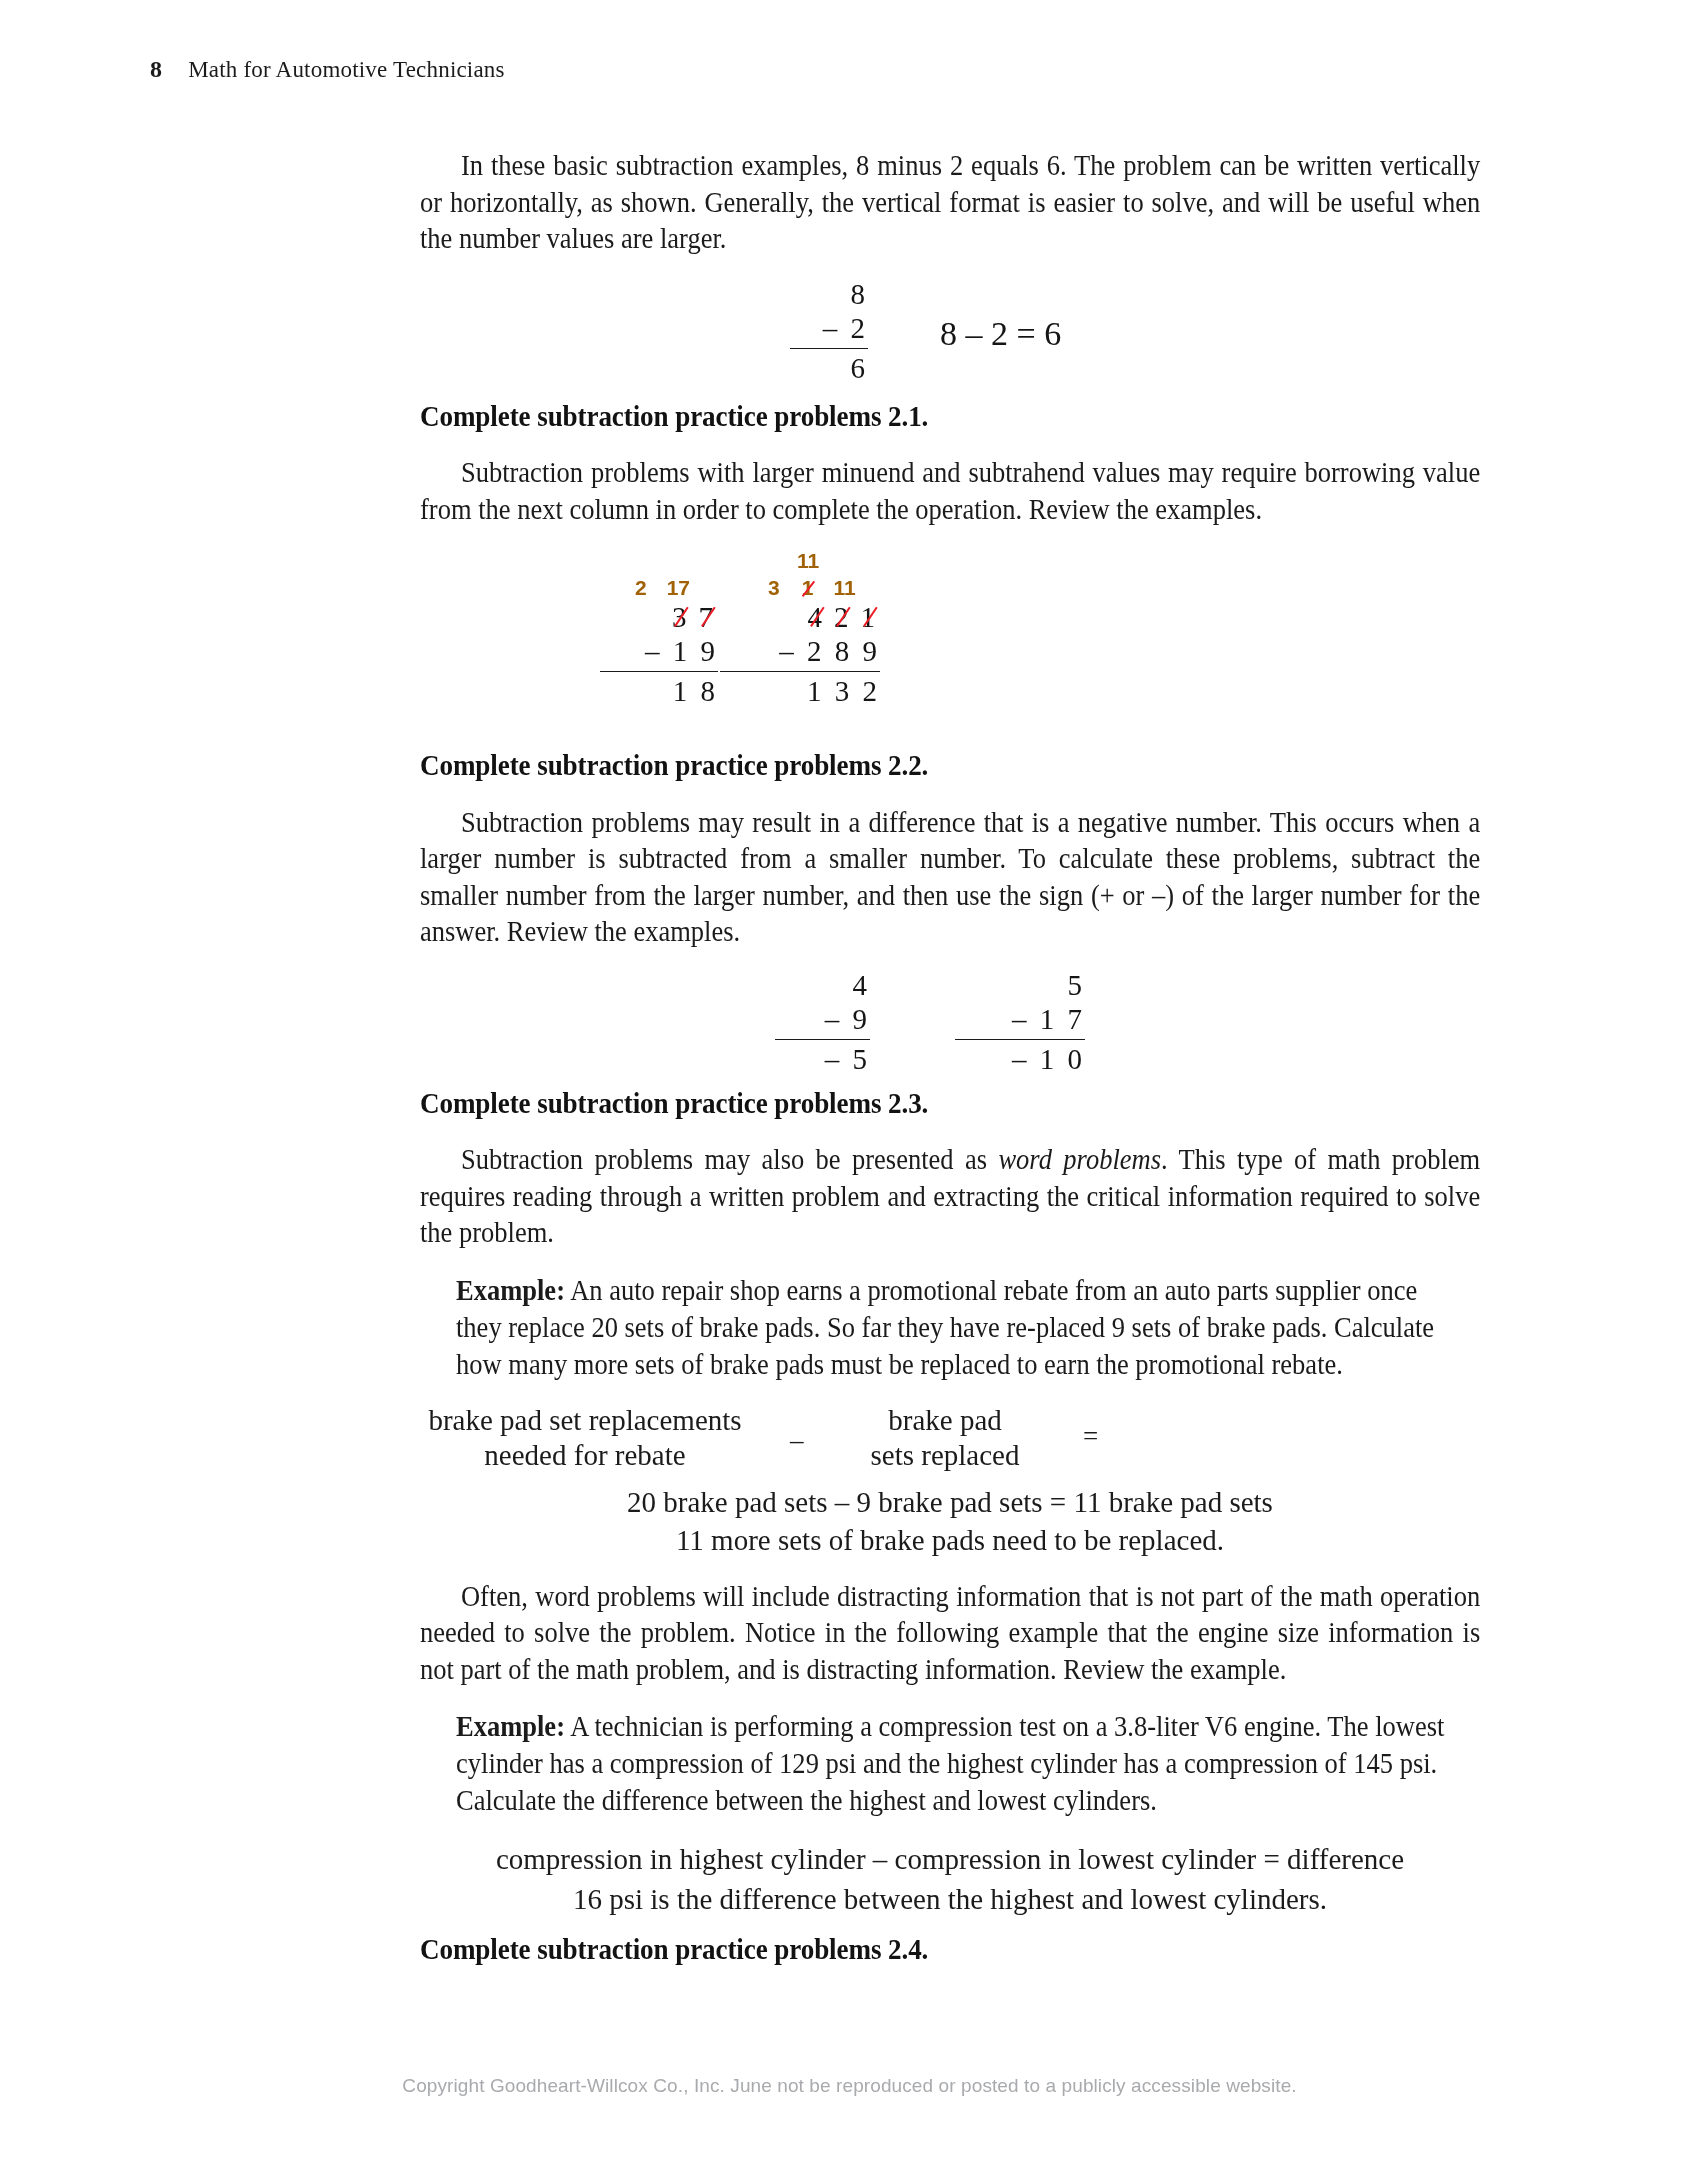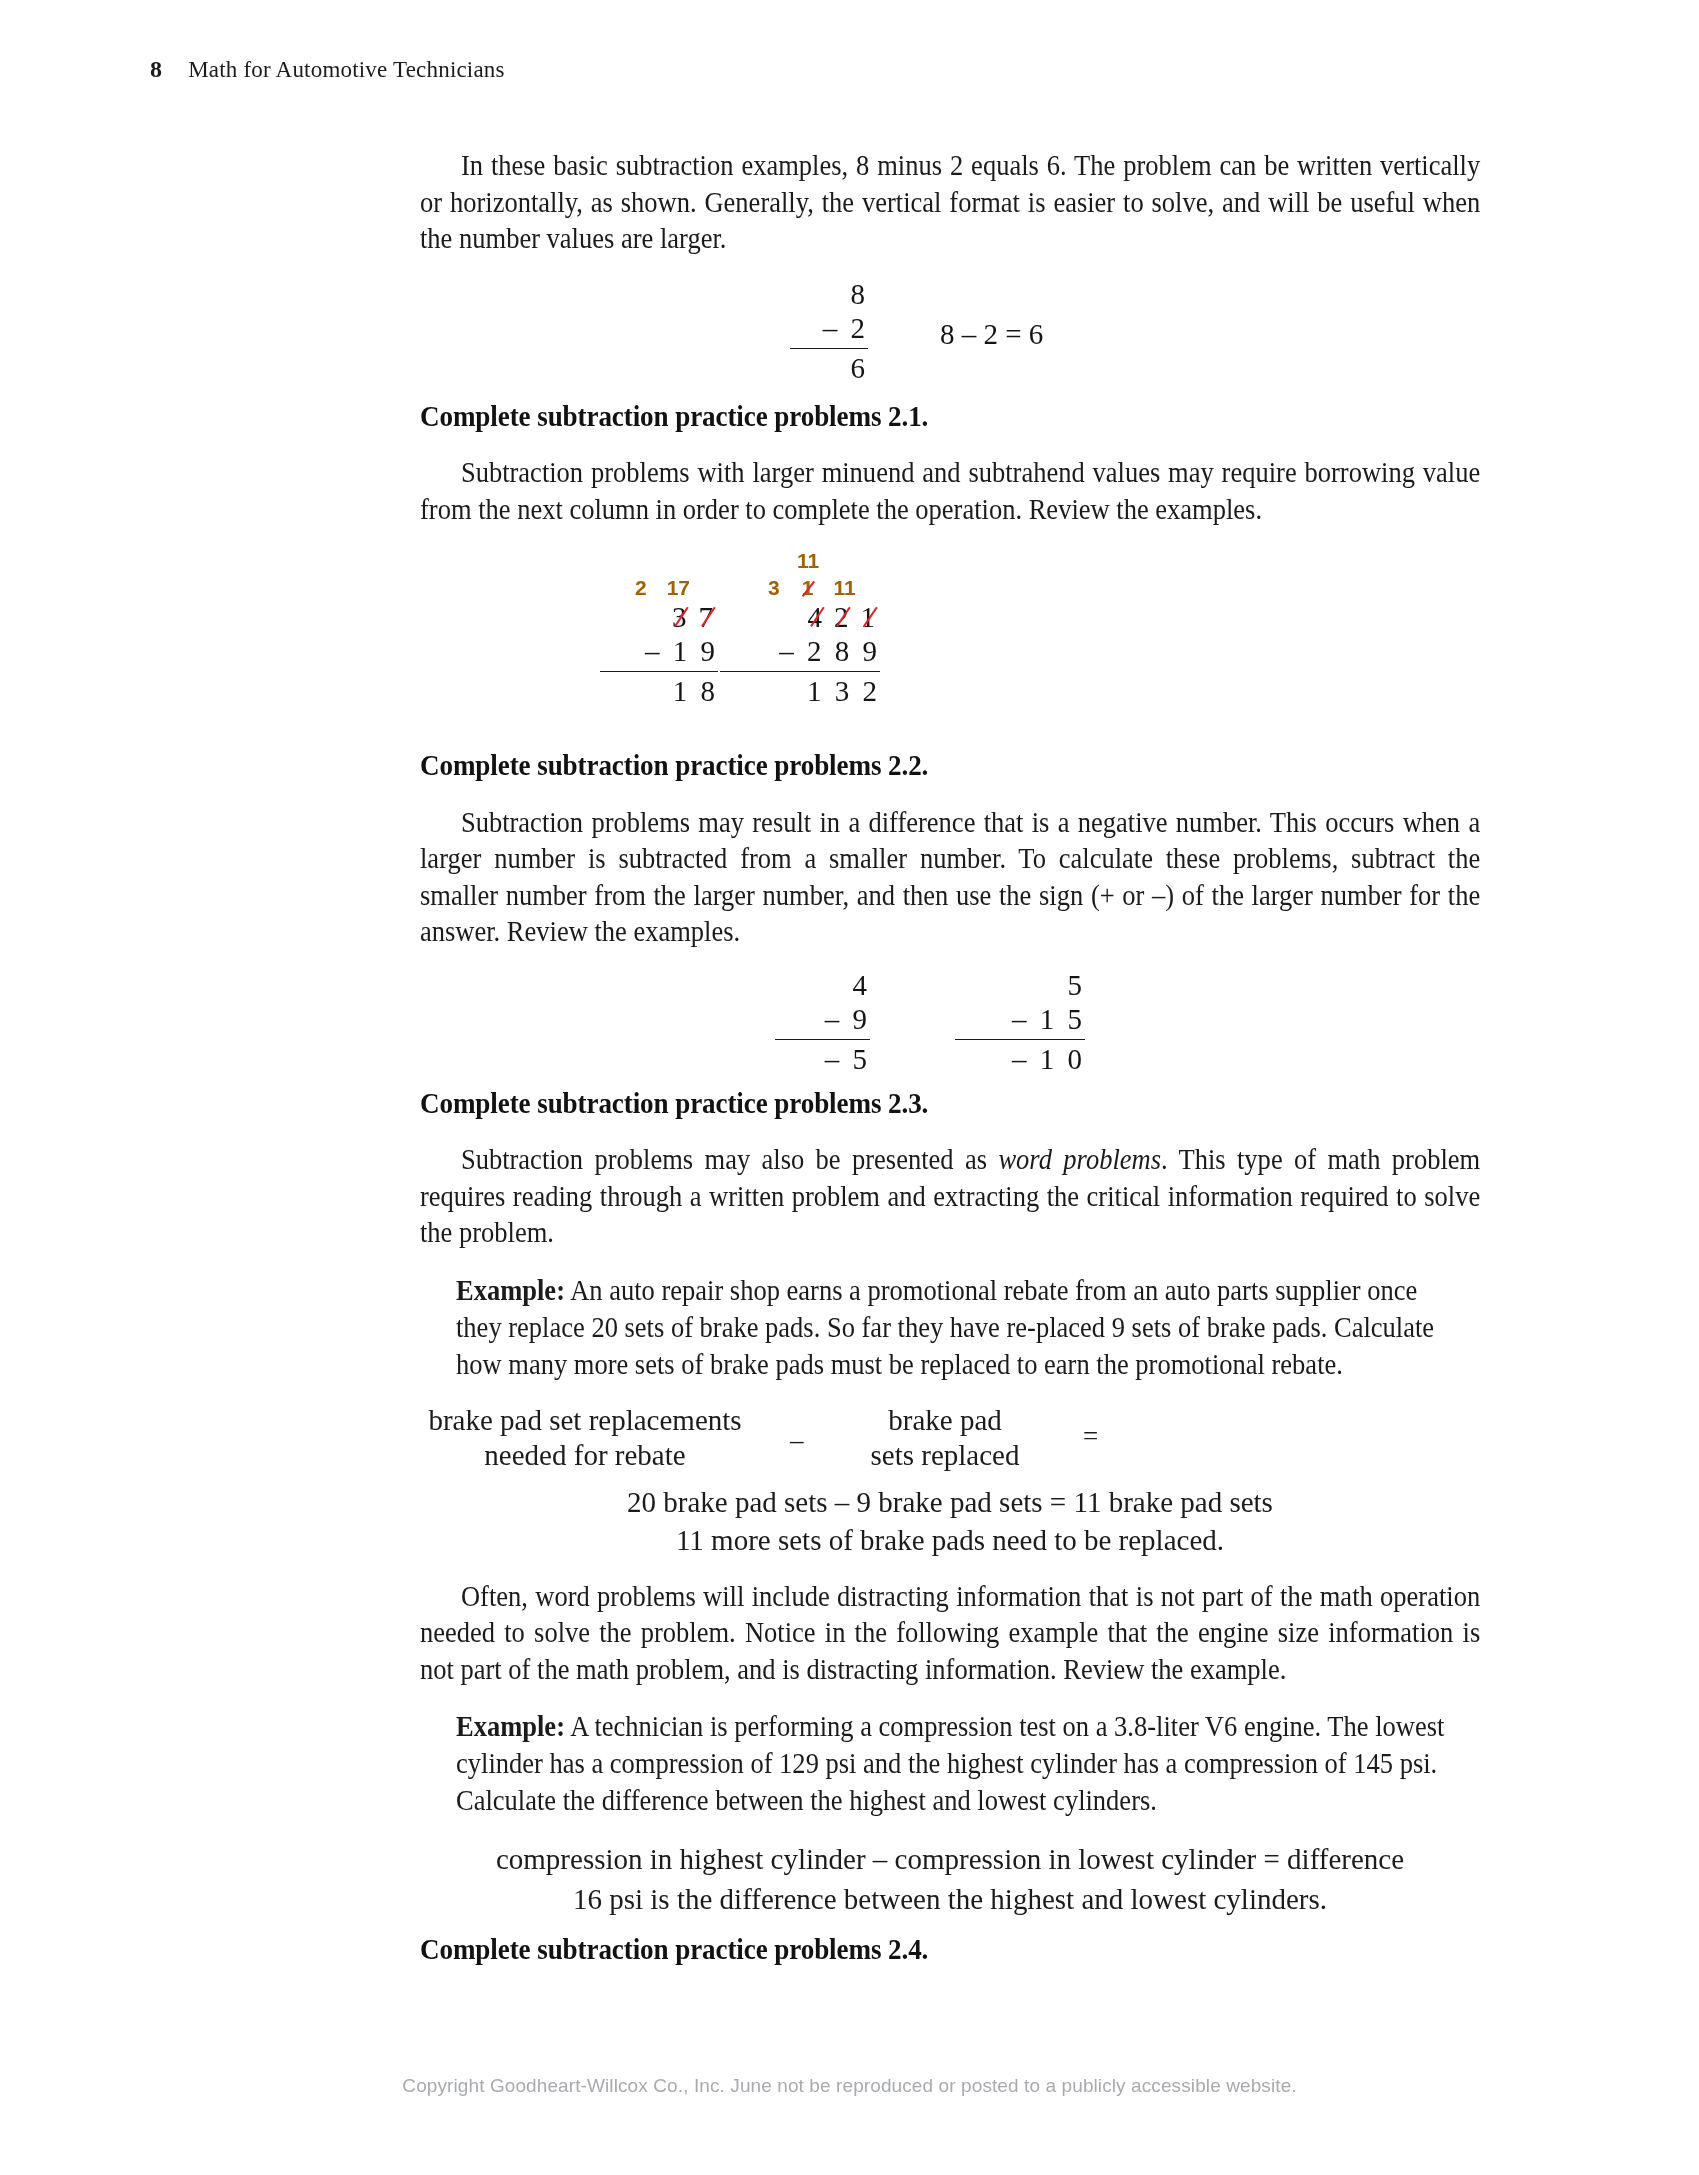--- a/index.html
+++ b/index.html
@@ -121,21 +121,21 @@
   .vsum .ln.rule {
     border-bottom: 1.6px solid #1b1b1b;
     padding-bottom: 3px;
     margin-bottom: 2px;
   }
   .vsum .ln.pad { padding-right: 2px; }
 
   .inline-eq {
     position: absolute;
     font-family: "Liberation Serif", serif;
-    font-size: 29px;
+    font-size: 34px;
     line-height: 34px;
     color: #151515;
     white-space: nowrap;
   }
 
   
   .borrow-block {
     position: absolute;
     font-family: "Liberation Serif", serif;
     white-space: nowrap;
@@ -272,21 +272,21 @@
     <div class="spacer-s"></div>
 
     <div class="sum-row" style="height:122px;">
       <div class="vsum" style="left:355px; top:4px; width:95px;">
         <span class="ln">4</span>
         <span class="ln rule">– 9</span>
         <span class="ln">– 5</span>
       </div>
       <div class="vsum" style="left:535px; top:4px; width:130px;">
         <span class="ln">5</span>
-        <span class="ln rule">– 1 5</span>
+        <span class="ln rule">– 1 7</span>
         <span class="ln">– 1 0</span>
       </div>
     </div>
 
     <h3 class="runin">Complete subtraction practice problems 2.3.</h3>
 
     <div class="spacer-m"></div>
 
     <p class="body"><span>Subtraction problems may also be presented as </span><i>word problems</i><span>. This type of math problem requires reading through a written problem and extracting the critical information required to solve the problem.</span></p>
 

